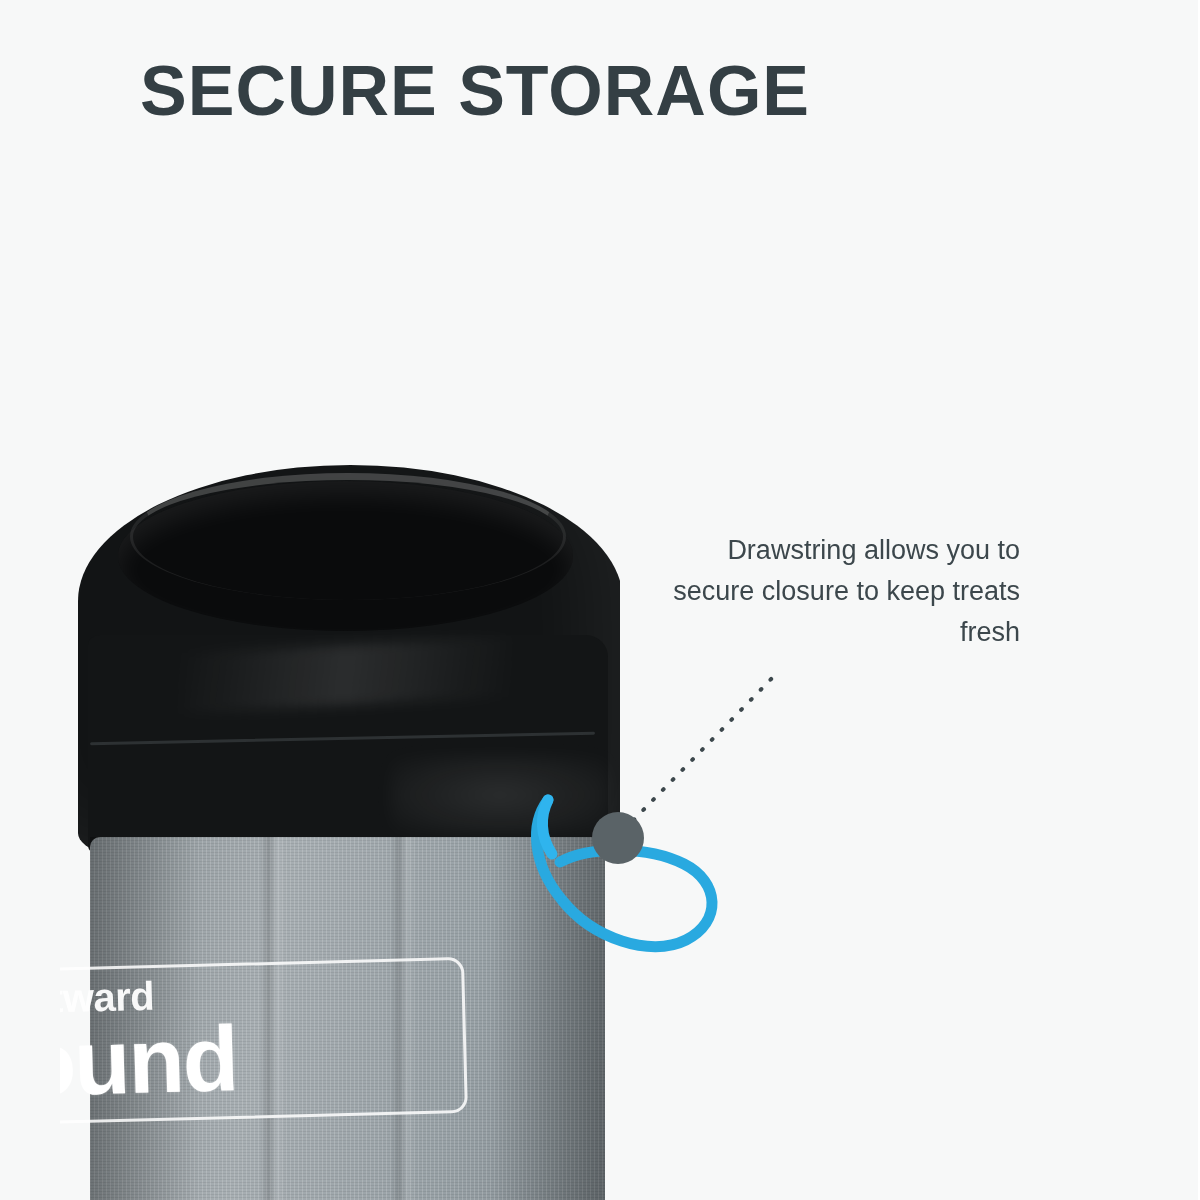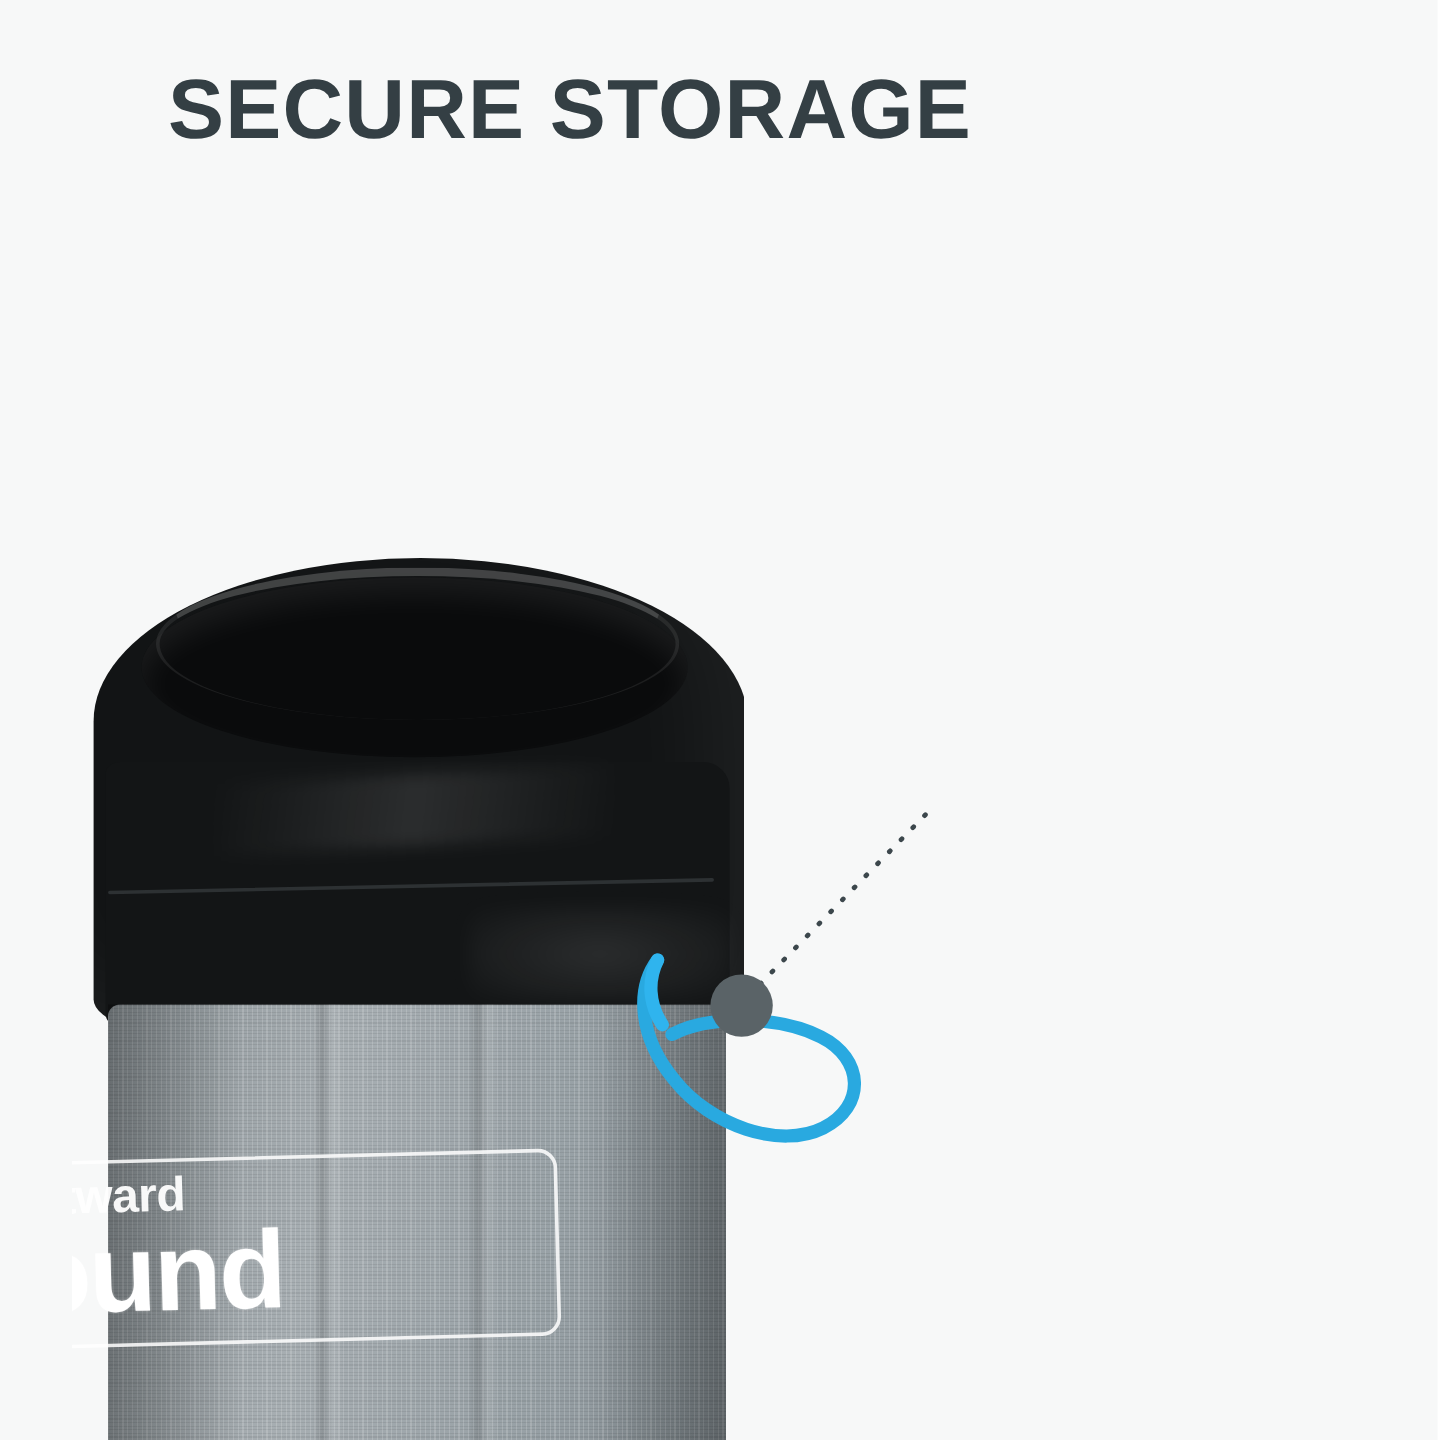--- a/index.html
+++ b/index.html
@@ -278,14 +278,15 @@
   <svg class="drawstring" viewBox="0 0 320 200">
     <path d="M 78 10 C 60 34, 62 74, 92 110 C 122 148, 180 168, 216 150 C 252 132, 250 92, 214 74 C 178 56, 120 56, 90 72" fill="none" stroke="#29a9e0" stroke-width="11" stroke-linecap="round"></path>
     <path d="M 78 10 C 70 26, 70 46, 82 64" fill="none" stroke="#2fb4ee" stroke-width="11" stroke-linecap="round"></path>
   </svg>
 
   <svg class="leader" viewBox="0 0 220 200">
     <line x1="14" y1="190" x2="178" y2="22" stroke="#3c474c" stroke-width="4" stroke-linecap="round" stroke-dasharray="1 13"></line>
   </svg>
   <div class="grey-dot"></div>
 
+  <div class="callout">Drawstring allows you to secure closure to keep treats fresh</div>
 
 </div>
 
 </body></html>

